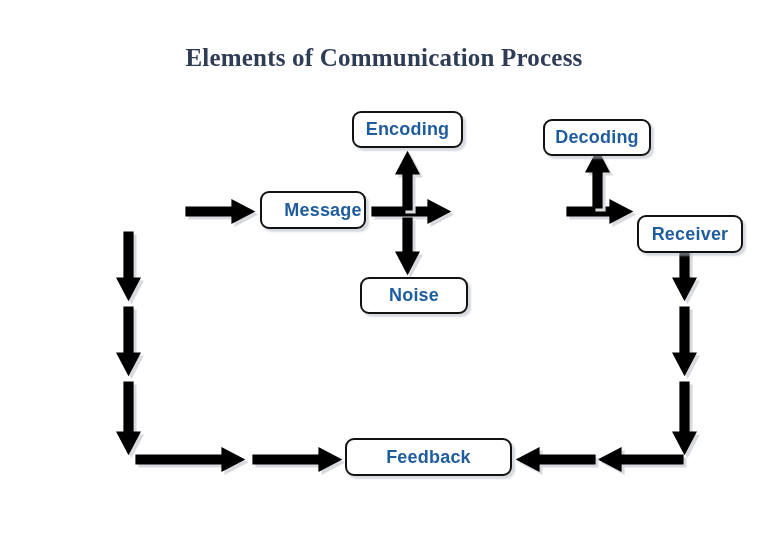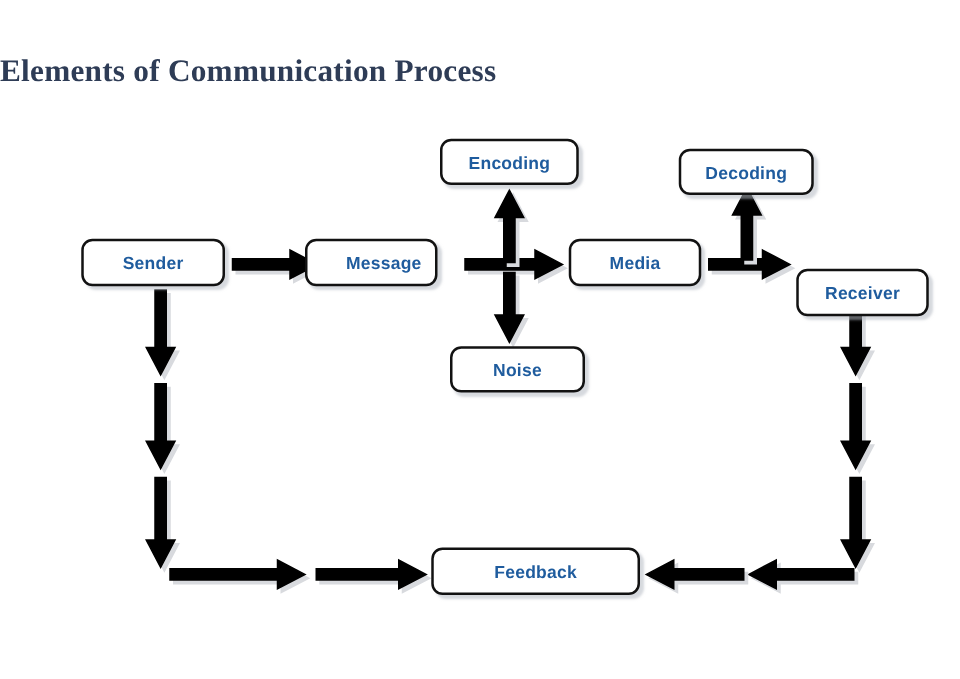--- a/index.html
+++ b/index.html
@@ -15,41 +15,42 @@
     overflow: hidden;
     font-family: "Liberation Sans", sans-serif;
   }
 
   
   .title {
     position: absolute;
     left: 0;
     top: 44px;
     width: 768px;
+    text-align: center;
     font-family: "Liberation Serif", serif;
     font-weight: bold;
     font-size: 25px;
     letter-spacing: 0.2px;
     color: #2e3c56;
     white-space: nowrap;
   }
 
   
   .node {
     position: absolute;
     box-sizing: border-box;
     background: #ffffff;
     border: 2.4px solid #121212;
     border-radius: 9px;
     display: flex;
     align-items: center;
     justify-content: center;
     color: #1f5c9e;
     font-weight: bold;
-    font-size: 14px;
+    font-size: 18px;
     letter-spacing: 0.2px;
     box-shadow: 3px 3px 2px rgba(180,185,195,0.55);
     z-index: 5;
   }
 
   
   .arrow {
     position: absolute;
     z-index: 3;
   }
@@ -59,39 +60,33 @@
 
   .arrow svg { display: block; overflow: visible; }
 </style>
 </head>
 <body>
 
 <div id="canvas">
 
   <div class="title">Elements of Communication Process</div>
 
-  <div class="node" style="left:65px;  top:191px; width:115px; height:38px;">
-    <span>Sender</span>
-  </div>
-
-  <div class="node" style="left:244px; top:191px; width:106px; height:38px;padding-left:20px;">
+
+  <div class="node" style="left:260px; top:191px; width:106px; height:38px;padding-left:20px;">
     <span>Message</span>
   </div>
 
   <div class="node" style="left:352px; top:111px; width:111px; height:37px;">
     <span>Encoding</span>
   </div>
 
   <div class="node" style="left:360px; top:277px; width:108px; height:37px;">
     <span>Noise</span>
   </div>
 
-  <div class="node" style="left:455px; top:191px; width:106px; height:38px;">
-    <span>Media</span>
-  </div>
 
   <div class="node" style="left:543px; top:119px; width:108px; height:37px;">
     <span>Decoding</span>
   </div>
 
   <div class="node" style="left:637px; top:191px; width:106px; height:38px;margin-top:24px;">
     <span>Receiver</span>
   </div>
 
   <div class="node" style="left:345px; top:438px; width:167px; height:38px;text-align:center;">

